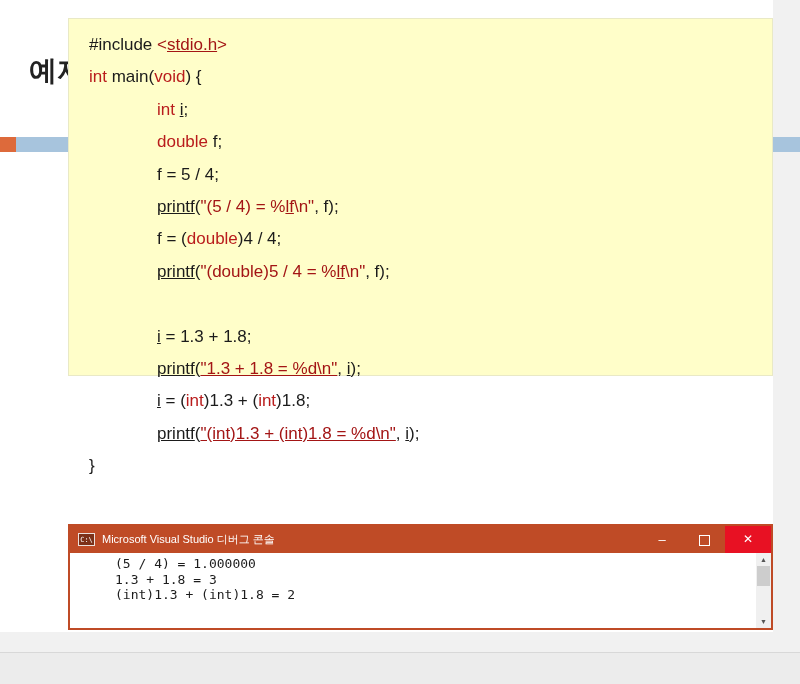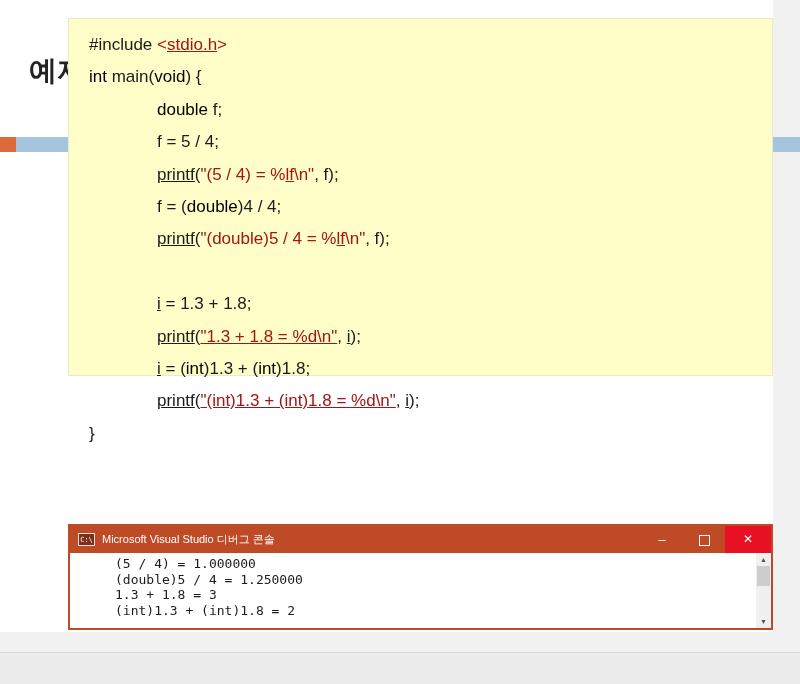--- a/index.html
+++ b/index.html
@@ -10,21 +10,21 @@
   .divider-accent{position:absolute;left:0;top:0;width:16px;height:15px;background:#dd6a3b;}
   .heading{position:absolute;left:29px;top:52px;margin:0;font-size:28px;font-weight:bold;
            color:#222222;z-index:1;letter-spacing:1px;}
   
   .code-box{position:absolute;left:68px;top:18px;width:705px;height:358px;background:#fffec9;
             box-sizing:border-box;border:1px solid #e9e9c6;z-index:2;
             padding:10px 0 0 20px;font-size:17px;}
   .code-line{line-height:32.4px;height:32.4px;white-space:pre;}
   .code-line.ind{padding-left:68px;}
   .tk-p{color:#1b1b1b;}
-  .tk-k{color:#000000;}
+  .tk-k{color:#b91c1c;}
   .tk-s{color:#a31515;}
   .u{text-decoration:underline;}
   
   .console{position:absolute;left:68px;top:524px;width:705px;height:106px;z-index:2;
            box-sizing:border-box;border:2px solid #bf4b26;background:#ffffff;}
   .console-titlebar{position:absolute;left:0;top:0;right:0;height:27px;background:#bf4b26;
                     display:flex;align-items:center;color:#ffffff;}
   .console-icon{display:inline-block;margin-left:8px;margin-right:7px;width:17px;height:13px;
                 background:rgba(0,0,0,0.35);border:1px solid rgba(255,255,255,0.85);
                 color:#ffffff;font-size:7px;line-height:12px;text-align:center;
@@ -55,20 +55,21 @@
 
   <div class="divider-bar">
     <div class="divider-accent"></div>
   </div>
 
   <h1 class="heading">예제</h1>
 
   <div class="code-box" id="codeBox">
       <div class="code-line"><span class="tk-p">#include </span><span class="tk-s">&lt;</span><span class="tk-s u">stdio.h</span><span class="tk-s">&gt;</span></div>
       <div class="code-line"><span class="tk-k">int</span><span class="tk-p"> main(</span><span class="tk-k">void</span><span class="tk-p">) {</span></div>
+      <div class="code-line ind"><span class="tk-k">int</span><span class="tk-p"> </span><span class="tk-p u">i</span><span class="tk-p">;</span></div>
       <div class="code-line ind"><span class="tk-k">double</span><span class="tk-p"> f;</span></div>
       <div class="code-line ind"><span class="tk-p">f = 5 / 4;</span></div>
       <div class="code-line ind"><span class="tk-p u">printf</span><span class="tk-p">(</span><span class="tk-s">"(5 / 4) = %</span><span class="tk-s u">lf</span><span class="tk-s">\n"</span><span class="tk-p">, f);</span></div>
       <div class="code-line ind"><span class="tk-p">f = (</span><span class="tk-k">double</span><span class="tk-p">)4 / 4;</span></div>
       <div class="code-line ind"><span class="tk-p u">printf</span><span class="tk-p">(</span><span class="tk-s">"(double)5 / 4 = %</span><span class="tk-s u">lf</span><span class="tk-s">\n"</span><span class="tk-p">, f);</span></div>
       <div class="code-line ind">&nbsp;</div>
       <div class="code-line ind"><span class="tk-p u">i</span><span class="tk-p"> = 1.3 + 1.8;</span></div>
       <div class="code-line ind"><span class="tk-p u">printf</span><span class="tk-p">(</span><span class="tk-s u">"1.3 + 1.8 = %d\n"</span><span class="tk-p">, </span><span class="tk-p u">i</span><span class="tk-p">);</span></div>
       <div class="code-line ind"><span class="tk-p u">i</span><span class="tk-p"> = (</span><span class="tk-k">int</span><span class="tk-p">)1.3 + (</span><span class="tk-k">int</span><span class="tk-p">)1.8;</span></div>
       <div class="code-line ind"><span class="tk-p u">printf</span><span class="tk-p">(</span><span class="tk-s u">"(int)1.3 + (int)1.8 = %d\n"</span><span class="tk-p">, </span><span class="tk-p u">i</span><span class="tk-p">);</span></div>
@@ -78,21 +79,20 @@
   <div class="console">
     <div class="console-titlebar">
       <span class="console-icon">C:\</span>
       <span class="console-title">Microsoft Visual Studio 디버그 콘솔</span>
       <span class="ctrl min">–</span>
       <span class="ctrl max"><span class="maxbox"></span></span>
       <span class="ctrl close">✕</span>
     </div>
     <div class="console-body" id="consoleBody">
         <div class="console-line">(5 / 4) = 1.000000</div>
-        <div class="console-line">(double)5 / 4 = 1.250000</div>
         <div class="console-line">1.3 + 1.8 = 3</div>
         <div class="console-line">(int)1.3 + (int)1.8 = 2</div>
       </div>
     <div class="console-scrollbar">
       <div class="sb-arrow up">▲</div>
       <div class="sb-thumb"></div>
       <div class="sb-arrow down">▼</div>
     </div>
   </div>
 

